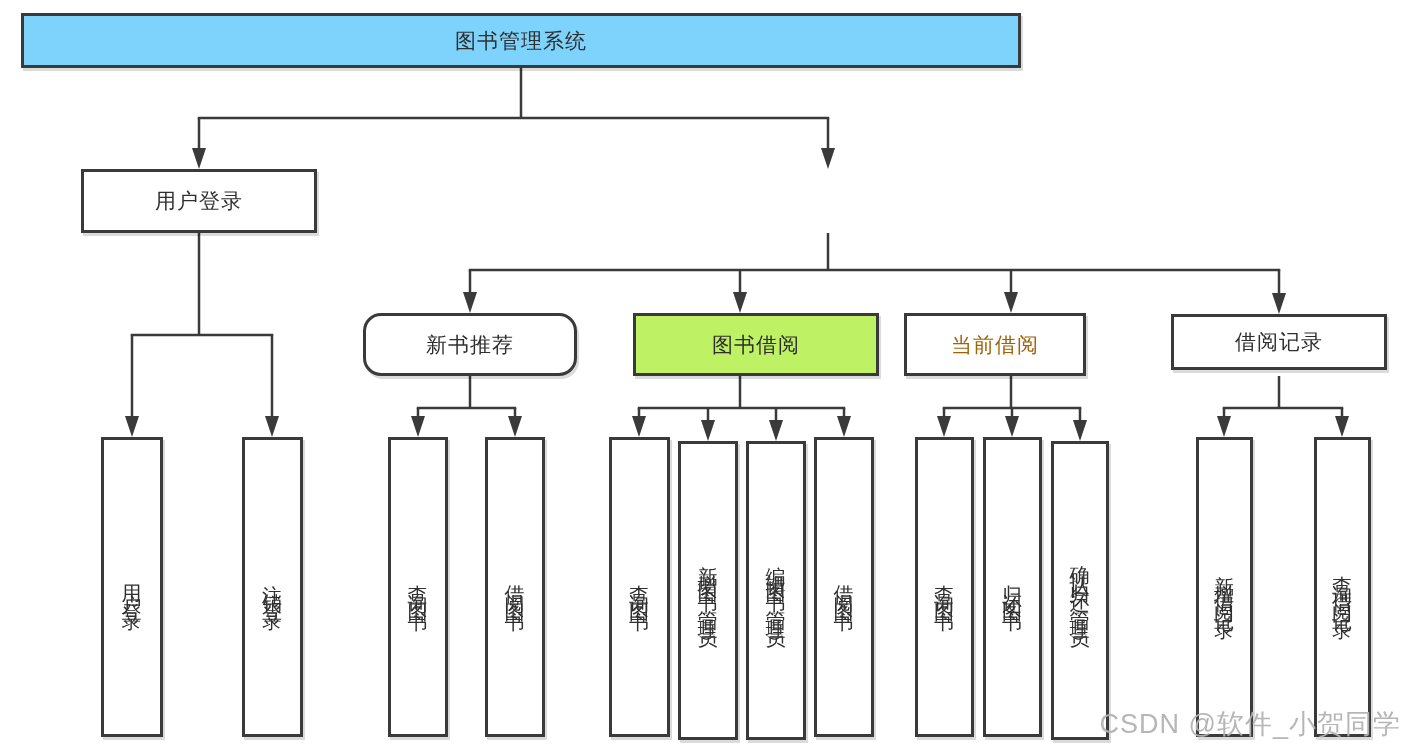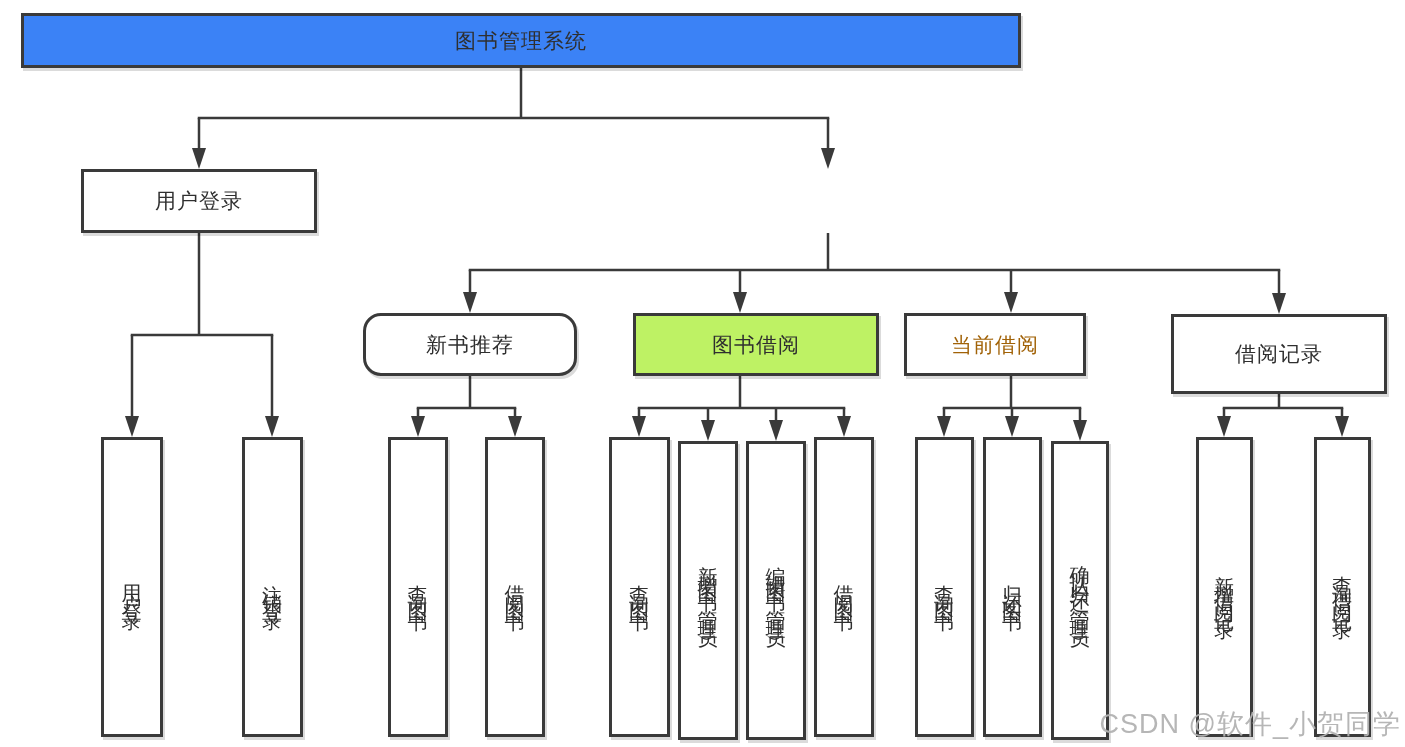--- a/index.html
+++ b/index.html
@@ -103,36 +103,36 @@
       <line x1="1080" y1="408" x2="1080" y2="426" stroke="#3a3a3a" stroke-width="2.5"></line>
       <polygon points="1073,420 1087,420 1080,441" fill="#3a3a3a"></polygon>
       <line x1="1279" y1="376" x2="1279" y2="408" stroke="#3a3a3a" stroke-width="2.5"></line>
       <line x1="1222.75" y1="408" x2="1343.25" y2="408" stroke="#3a3a3a" stroke-width="2.5"></line>
       <line x1="1224" y1="408" x2="1224" y2="422" stroke="#3a3a3a" stroke-width="2.5"></line>
       <polygon points="1217,416 1231,416 1224,437" fill="#3a3a3a"></polygon>
       <line x1="1342" y1="408" x2="1342" y2="422" stroke="#3a3a3a" stroke-width="2.5"></line>
       <polygon points="1335,416 1349,416 1342,437" fill="#3a3a3a"></polygon>
     </svg>
   <div class="node-layer">
-      <div class="node h" style="left: 21px; top: 13px; width: 1000px; height: 55px; border-color: rgb(58, 58, 58); color: rgb(47, 47, 47); background: #3b82f6;">
+      <div class="node h" style="left: 21px; top: 13px; width: 1000px; height: 55px; border-color: rgb(58, 58, 58); color: rgb(47, 47, 47); background: #7dd3fc;">
         <span class="lbl">图书管理系统</span>
       </div>
       <div class="node h" style="left: 81px; top: 169px; width: 236px; height: 64px; border-color: rgb(58, 58, 58); color: rgb(47, 47, 47); background: rgb(255, 255, 255);">
         <span class="lbl">用户登录</span>
       </div>
       <div class="node h" style="left: 363px; top: 313px; width: 214px; height: 63px; border-color: rgb(58, 58, 58); color: rgb(47, 47, 47); background: rgb(255, 255, 255); border-radius: 18px;">
         <span class="lbl">新书推荐</span>
       </div>
       <div class="node h" style="left: 633px; top: 313px; width: 246px; height: 63px; border-color: rgb(58, 58, 58); color: rgb(47, 47, 47); background: #bef264;">
         <span class="lbl">图书借阅</span>
       </div>
       <div class="node h" style="left: 904px; top: 313px; width: 182px; height: 63px; border-color: rgb(58, 58, 58); color: #a16207; background: rgb(255, 255, 255);">
         <span class="lbl">当前借阅</span>
       </div>
-      <div class="node h" style="left: 1171px; top: 314px; width: 216px; height: 80px; border-color: rgb(58, 58, 58); color: rgb(47, 47, 47); background: rgb(255, 255, 255);">
+      <div class="node h" style="left: 1171px; top: 314px; width: 216px; height: 56px; border-color: rgb(58, 58, 58); color: rgb(47, 47, 47); background: rgb(255, 255, 255);">
         <span class="lbl">借阅记录</span>
       </div>
       <div class="node v" style="left: 101px; top: 437px; width: 62px; height: 300px; border-color: rgb(58, 58, 58); color: rgb(47, 47, 47); background: rgb(255, 255, 255);">
         <span class="lbl">用户登录</span>
       </div>
       <div class="node v" style="left: 242px; top: 437px; width: 61px; height: 300px; border-color: rgb(58, 58, 58); color: rgb(47, 47, 47); background: rgb(255, 255, 255);">
         <span class="lbl">注销登录</span>
       </div>
       <div class="node v" style="left: 388px; top: 437px; width: 60px; height: 300px; border-color: rgb(58, 58, 58); color: rgb(47, 47, 47); background: rgb(255, 255, 255);">
         <span class="lbl">查询图书</span>

